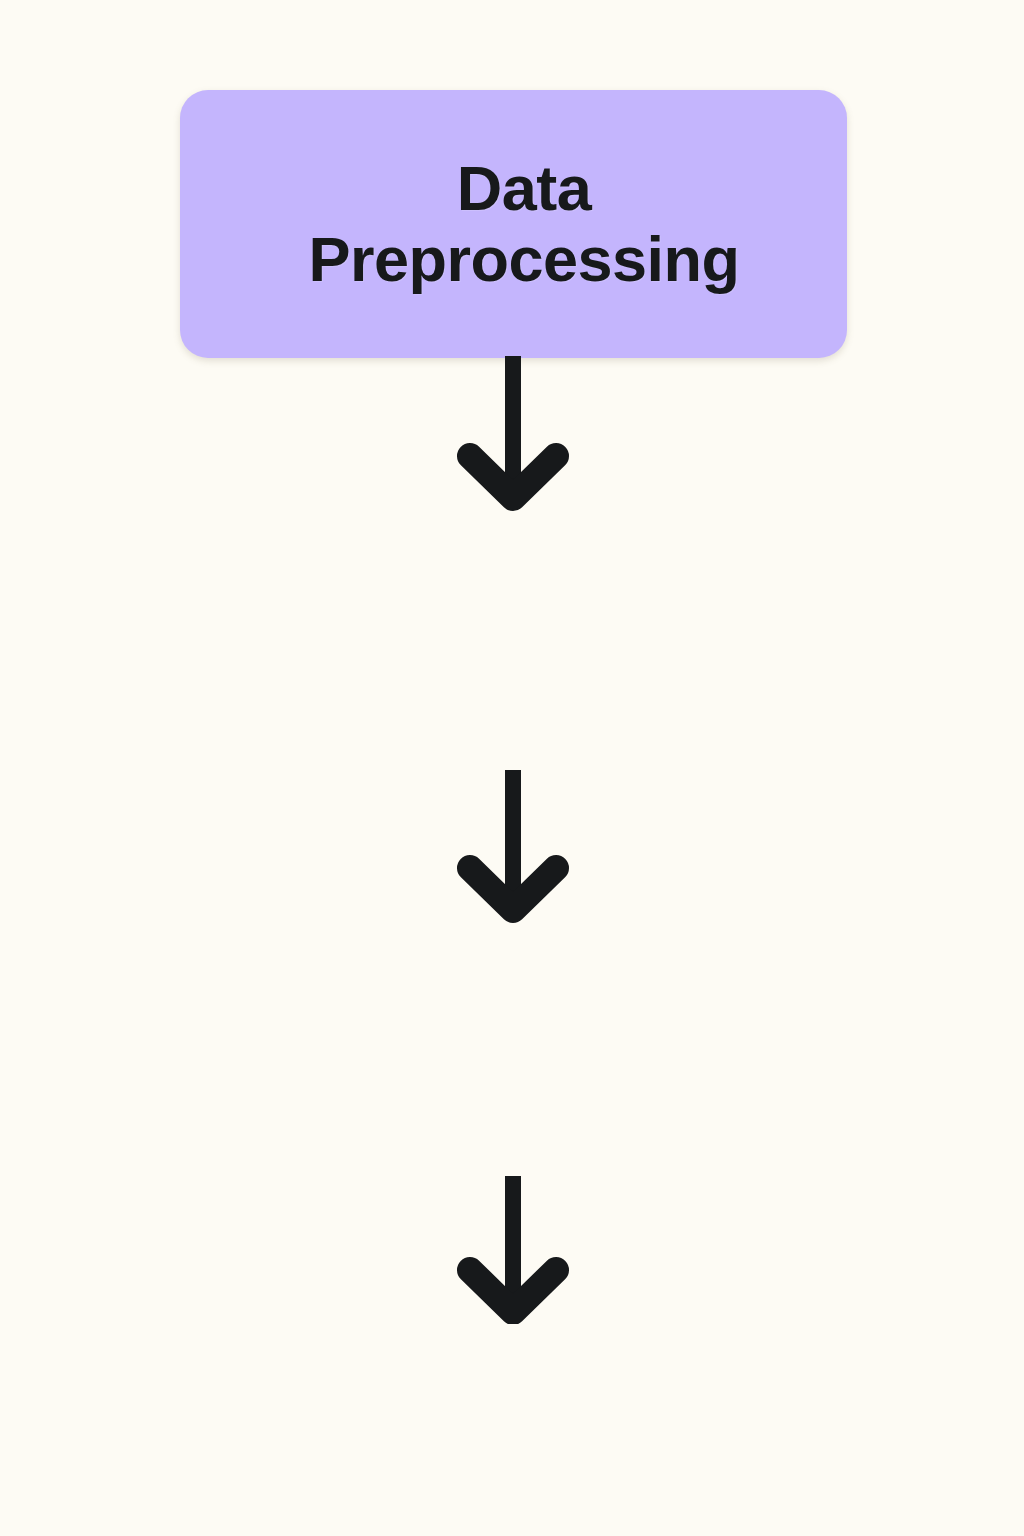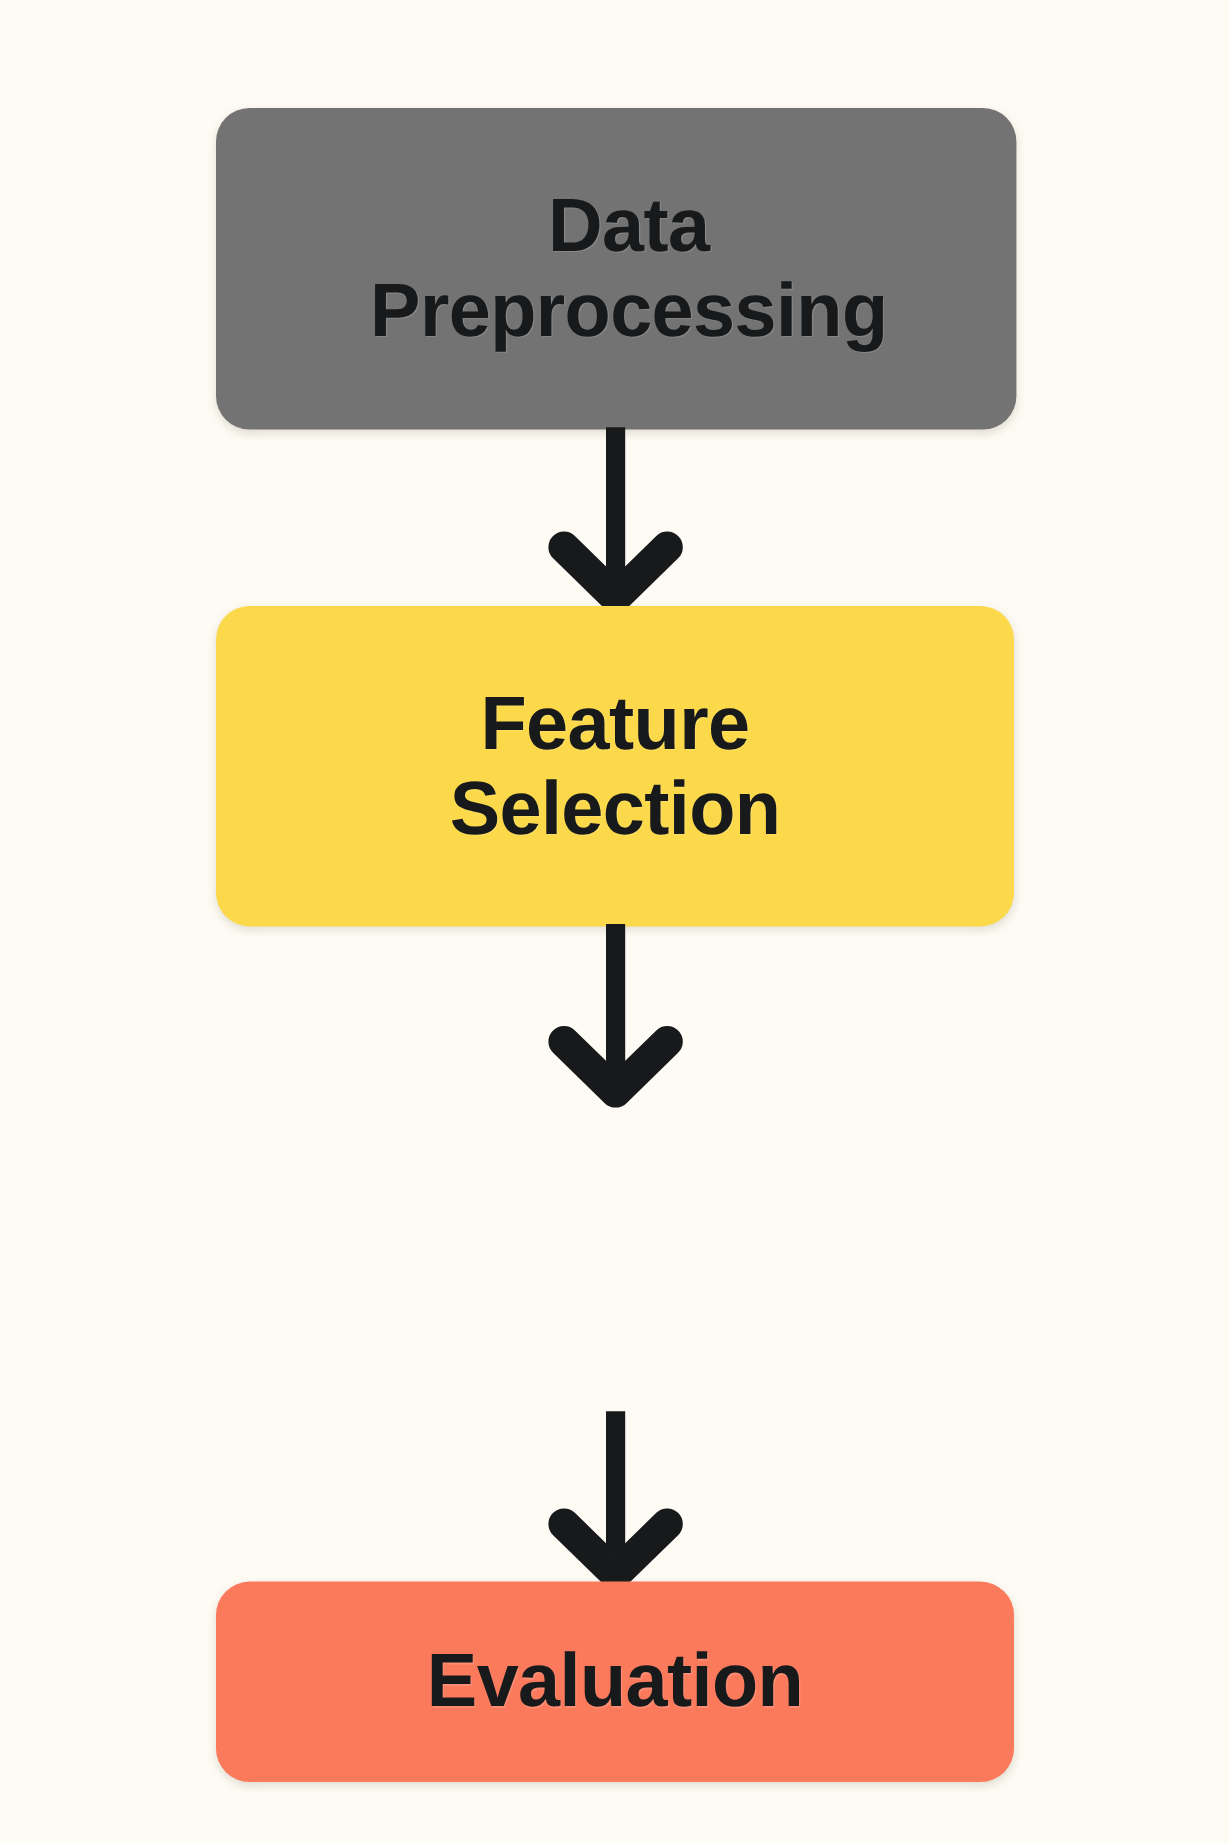--- a/index.html
+++ b/index.html
@@ -78,43 +78,36 @@
   }
   #arrow-0 { top: 352px; height: 160px; }
   #arrow-1 { top: 766px; height: 158px; }
   #arrow-2 { top: 1172px; height: 152px; }
 </style>
 </head>
 <body style="background: rgb(253, 251, 244);">
 
 <div id="flowchart">
 
-  <div class="node" id="node-0" style="background: #737373; padding-left: 21px;">
+  <div class="node" id="node-0" style="background: #c4b5fd; padding-left: 21px;">
     <span class="node-label">Data
 Preprocessing</span>
   </div>
 
   <svg class="arrow" id="arrow-0" viewBox="0 0 1024 160">
     <line x1="513" y1="4" x2="513" y2="128" stroke="#17191b" stroke-width="16" stroke-linecap="butt"></line>
     <path d="M 470 104 L 513 146 L 556 104" fill="none" stroke="#17191b" stroke-width="26" stroke-linecap="round" stroke-linejoin="round"></path>
   </svg>
 
-  <div class="node" id="node-1" style="background: rgb(252, 217, 74);">
-    <span class="node-label">Feature
-Selection</span>
-  </div>
 
   <svg class="arrow" id="arrow-1" viewBox="0 0 1024 158">
     <line x1="513" y1="4" x2="513" y2="126" stroke="#17191b" stroke-width="16" stroke-linecap="butt"></line>
     <path d="M 470 102 L 513 144 L 556 102" fill="none" stroke="#17191b" stroke-width="26" stroke-linecap="round" stroke-linejoin="round"></path>
   </svg>
 
 
   <svg class="arrow" id="arrow-2" viewBox="0 0 1024 152">
     <line x1="513" y1="4" x2="513" y2="122" stroke="#17191b" stroke-width="16" stroke-linecap="butt"></line>
     <path d="M 470 98 L 513 140 L 556 98" fill="none" stroke="#17191b" stroke-width="26" stroke-linecap="round" stroke-linejoin="round"></path>
   </svg>
 
-  <div class="node" id="node-3" style="background: rgb(251, 122, 92);">
-    <span class="node-label">Evaluation</span>
-  </div>
 
 </div>
 
 </body></html>

